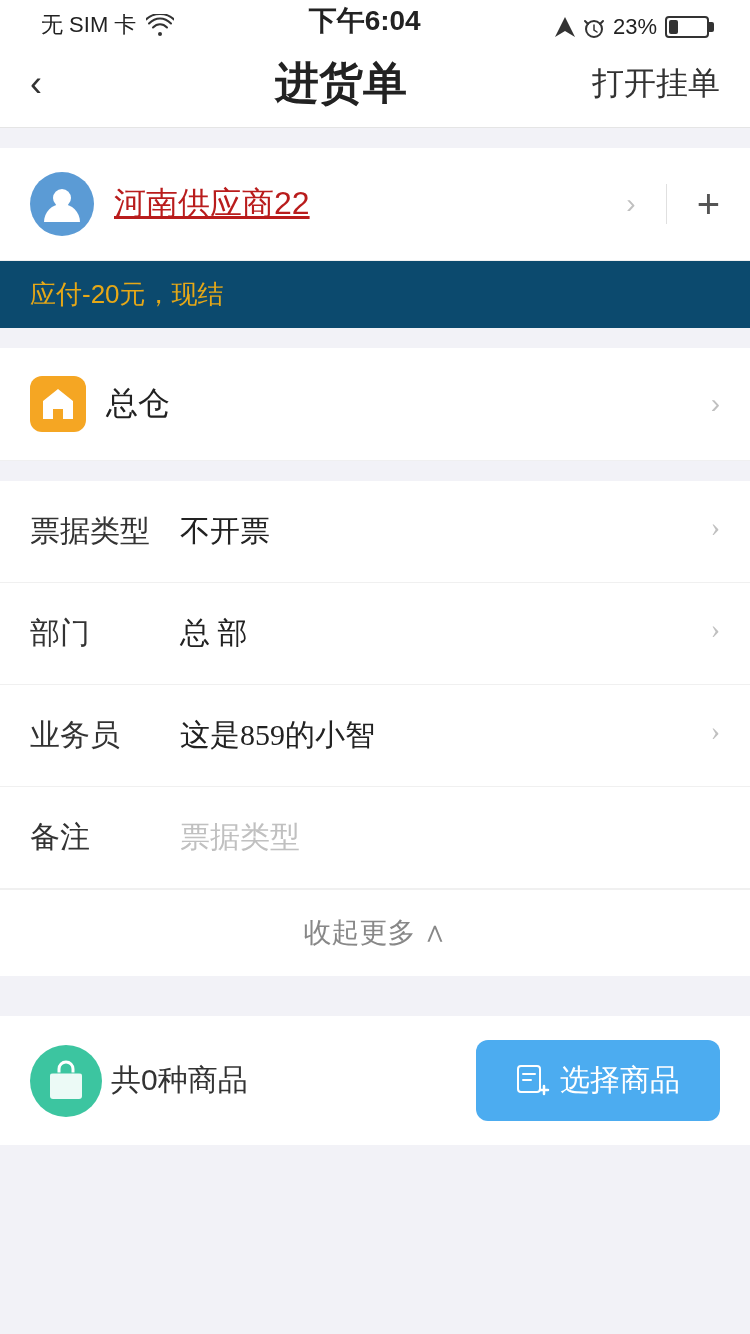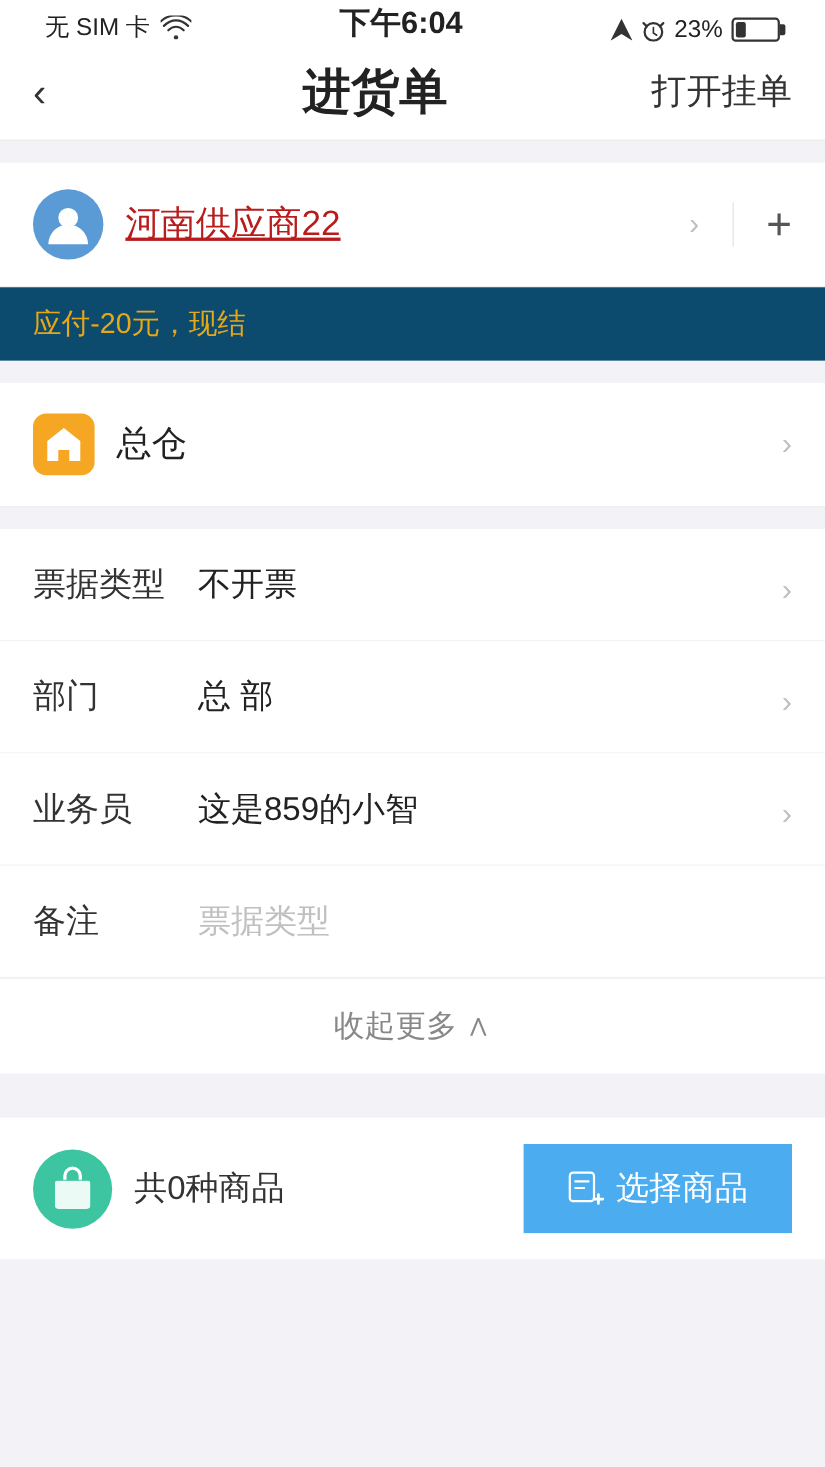--- a/index.html
+++ b/index.html
@@ -144,25 +144,26 @@
       color: #222;
     }
     .chevron-right {
       color: #c0c0c0;
       font-size: 28px;
     }
 
     
     .form-row {
       display: flex;
-      align-items: flex-end;
+      align-items: flex-start;
       padding: 30px 30px;
       background: #fff;
       border-bottom: 1px solid #f0f0f0;
       min-height: 96px;
+      font-family: Liberation Serif, serif;
     }
     .form-label {
       font-size: 30px;
       color: #333;
       width: 150px;
       flex-shrink: 0;
     }
     .form-value {
       flex: 1;
       font-size: 30px;
@@ -188,38 +189,38 @@
       color: #888;
     }
 
     
     .bottom-section {
       margin-top: 20px;
       background: #fff;
       display: flex;
       align-items: center;
       padding: 24px 30px;
-      gap: 20px;
+      gap: 9px;
     }
     .cart-icon-wrap {
       width: 72px; height: 72px; border-radius: 50%; background: #3cc5a0;
       display: flex; align-items: center; justify-content: center;
       flex-shrink: 0;
     }
     .cart-icon-wrap svg { width: 44px; height: 44px; fill: #fff; }
     .item-count {
       flex: 1;
       font-size: 30px;
       color: #333;
     }
     .select-btn {
       background: #4cacf0;
       color: #fff;
       border: none;
-      border-radius: 0;
+      border-radius: 12px;
       padding: 20px 40px;
       font-size: 30px;
       cursor: pointer;
       display: flex;
       align-items: center;
       gap: 10px;
     }
     .select-btn svg { width: 34px; height: 34px; fill: #fff; }
   </style>
 </head>

